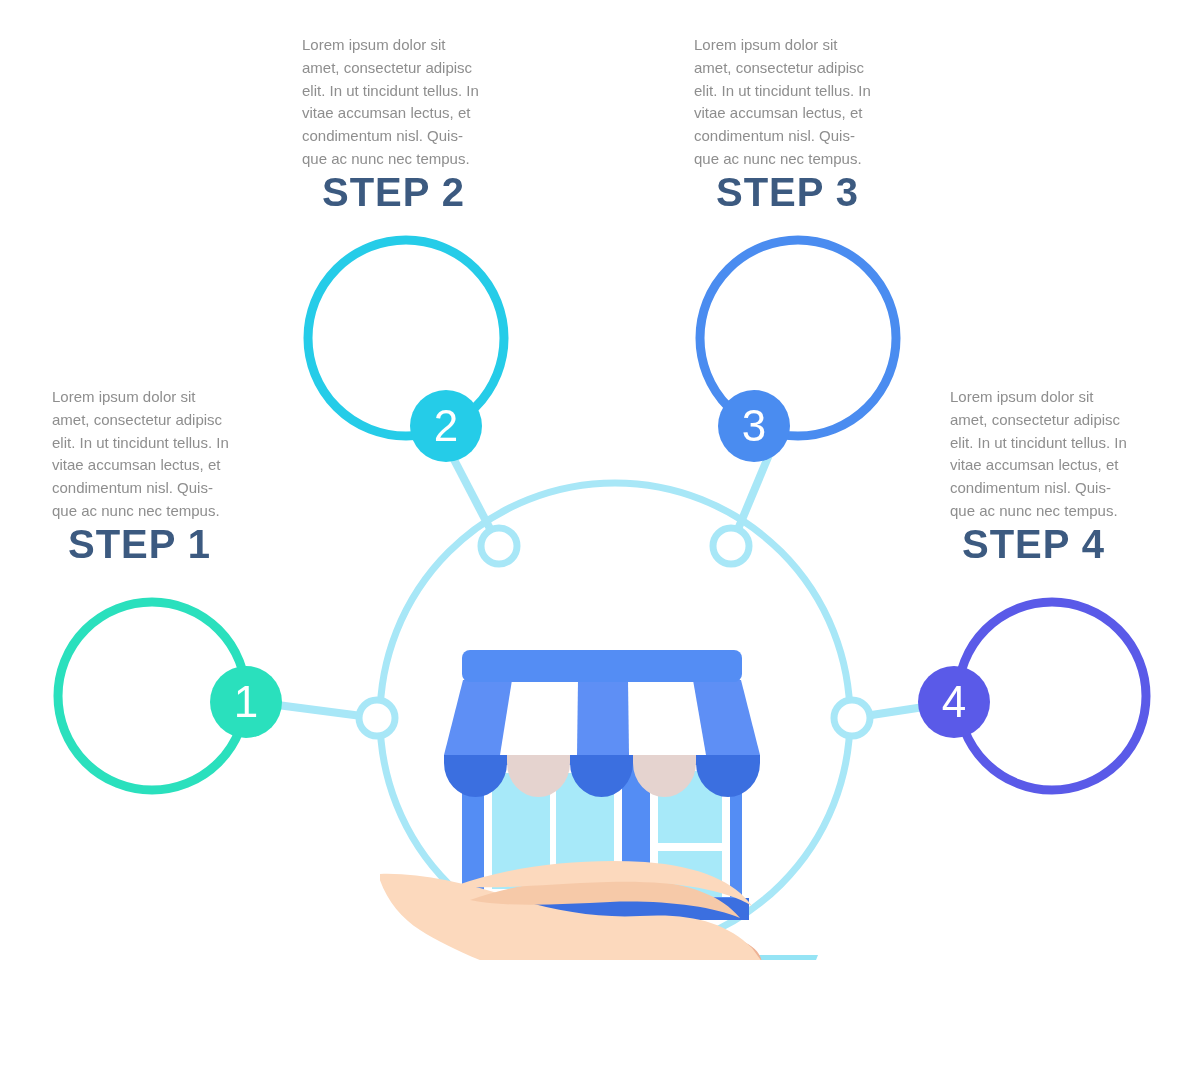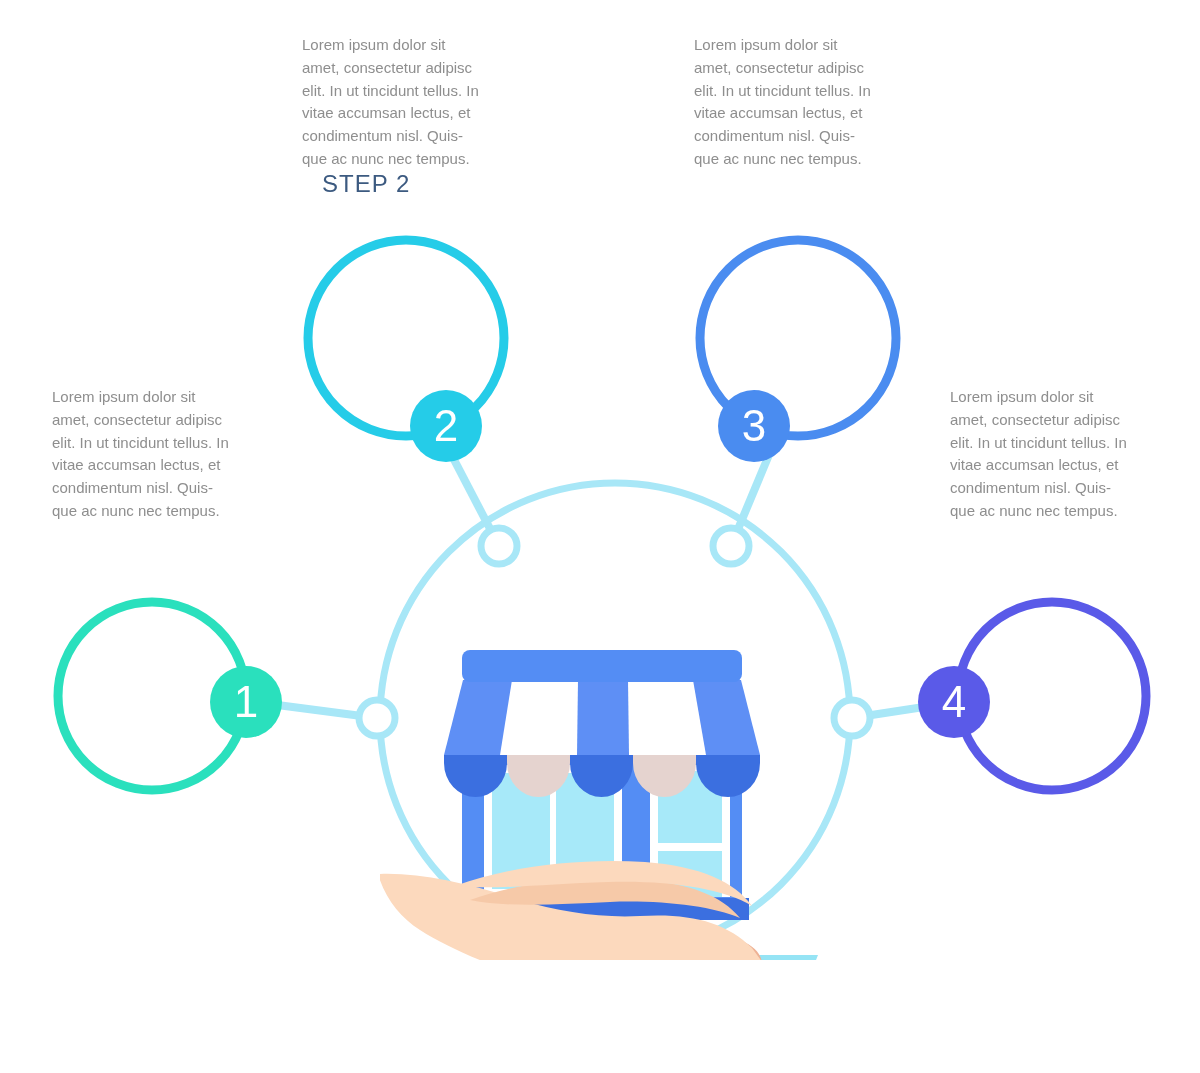--- a/index.html
+++ b/index.html
@@ -10,22 +10,22 @@
     font-family:"Liberation Sans", sans-serif;
     overflow:hidden;
     position:relative;
   }
   #stage{position:absolute;left:0;top:0;width:1200px;height:1073px;}
   #art{position:absolute;left:0;top:0;width:1200px;height:1073px;}
 
   .step-heading{
     position:absolute;
     color:#3c5a80;
-    font-weight:normal;
-    font-size:24px;
+    font-weight:bold;
+    font-size:40px;
     letter-spacing:1px;
     white-space:nowrap;
     line-height:1;
   }
   .step-body{
     position:absolute;
     color:#8e8e8e;
     font-size:15px;
     line-height:1.52;
     text-align:justify;
@@ -144,42 +144,45 @@
   </svg>
 
   <div class="step-body" id="t1">
     <span>Lorem ipsum dolor sit</span>
     <span>amet, consectetur adipisc</span>
     <span>elit. In ut tincidunt tellus. In</span>
     <span>vitae accumsan lectus, et</span>
     <span>condimentum nisl. Quis-</span>
     <span>que ac nunc nec tempus.</span>
   </div>
+  <div class="step-heading" id="h1">STEP 1</div>
 
   <div class="step-body" id="t2">
     <span>Lorem ipsum dolor sit</span>
     <span>amet, consectetur adipisc</span>
     <span>elit. In ut tincidunt tellus. In</span>
     <span>vitae accumsan lectus, et</span>
     <span>condimentum nisl. Quis-</span>
     <span>que ac nunc nec tempus.</span>
   </div>
   <div class="step-heading" id="h2">STEP 2</div>
 
   <div class="step-body" id="t3">
     <span>Lorem ipsum dolor sit</span>
     <span>amet, consectetur adipisc</span>
     <span>elit. In ut tincidunt tellus. In</span>
     <span>vitae accumsan lectus, et</span>
     <span>condimentum nisl. Quis-</span>
     <span>que ac nunc nec tempus.</span>
   </div>
+  <div class="step-heading" id="h3">STEP 3</div>
 
   <div class="step-body" id="t4">
     <span>Lorem ipsum dolor sit</span>
     <span>amet, consectetur adipisc</span>
     <span>elit. In ut tincidunt tellus. In</span>
     <span>vitae accumsan lectus, et</span>
     <span>condimentum nisl. Quis-</span>
     <span>que ac nunc nec tempus.</span>
   </div>
+  <div class="step-heading" id="h4">STEP 4</div>
 
 </div>
 
 </body></html>

